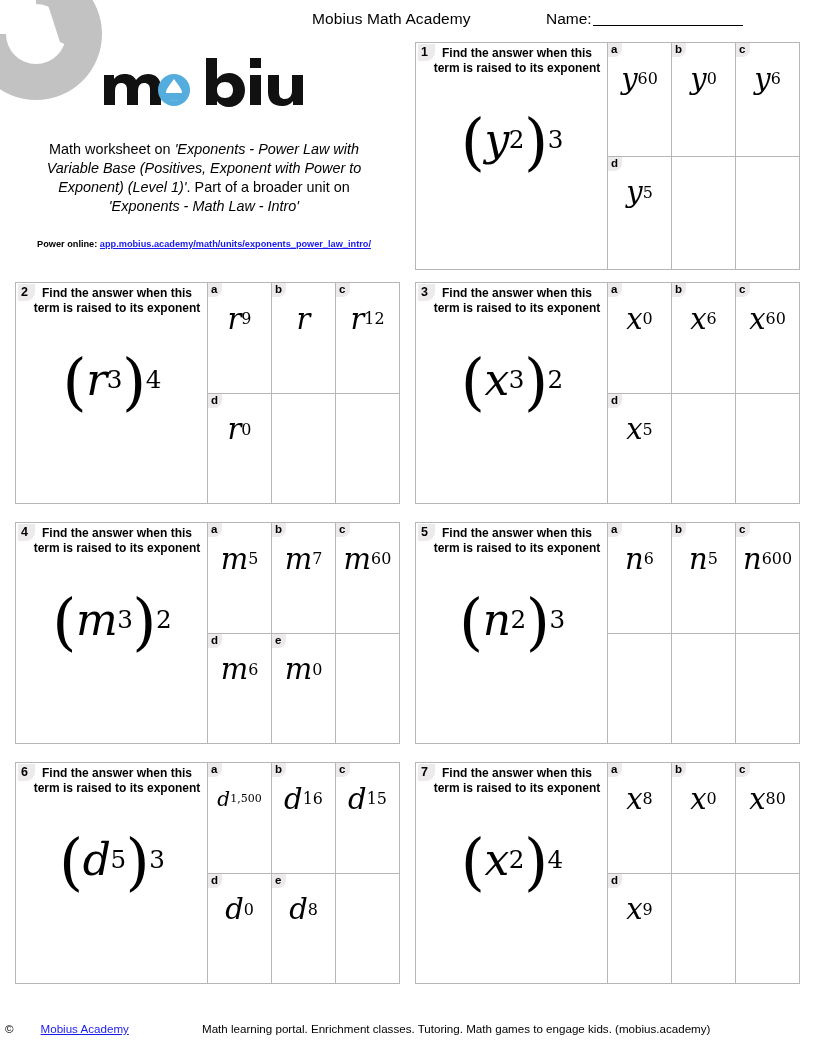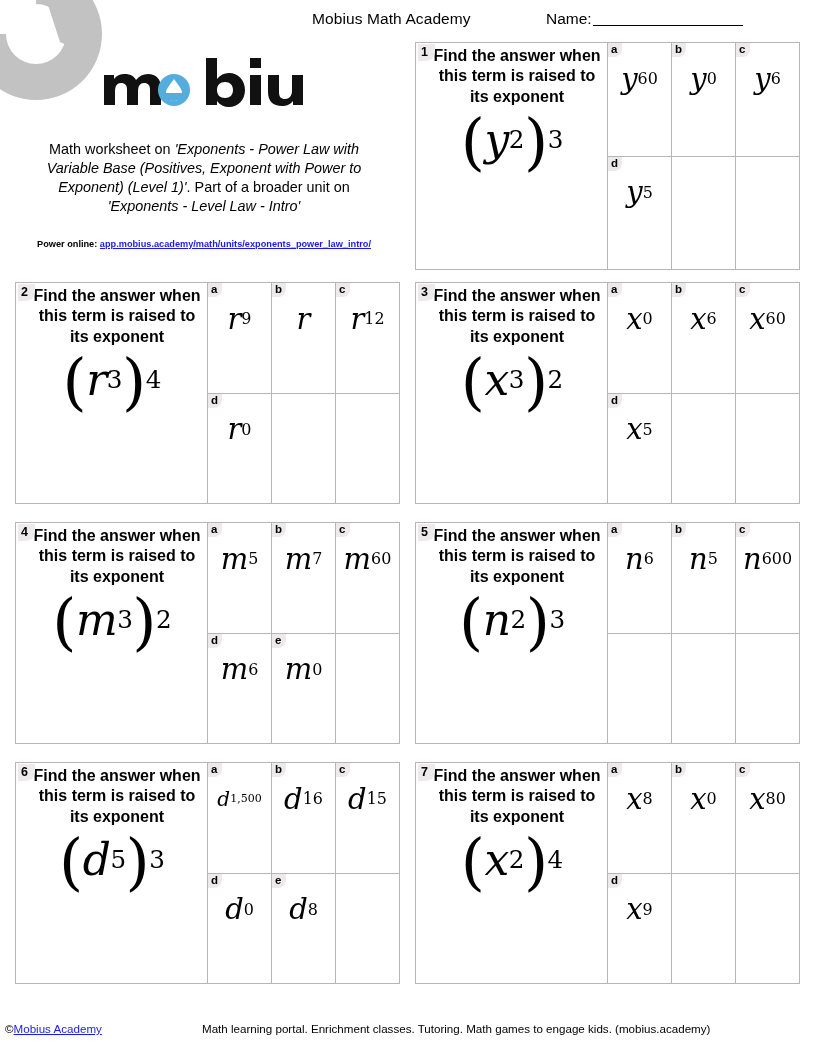--- a/index.html
+++ b/index.html
@@ -125,21 +125,21 @@
     font-weight: bold;
     line-height: 16px;
     text-align: left;
     z-index: 2;
   }
   .q-prompt {
     position: absolute;
     left: 12px;
     top: 3px;
     width: 178px;
-    font-size: 16px;
+    font-size: 12px;
     font-weight: bold;
     line-height: 1.28;
     text-align: center;
   }
   .q-expr {
     position: absolute;
     left: 0;
     top: 42px;
     width: 192px;
     height: 110px;
@@ -241,20 +241,21 @@
   }
   .footer-copy {
     position: absolute;
     left: 5px;
     top: 2px;
     white-space: nowrap;
   }
   .footer-copy a {
     color: #1a1aee;
     text-decoration: underline;
+    padding-left: 27px;
   }
   .footer-tag {
     position: absolute;
     left: 182px;
     top: 2px;
     white-space: nowrap;
     margin-left: 20px;
   }
 </style>
 </head>
@@ -295,21 +296,21 @@
         <path d="M187 0 h0 z"></path>
       </g>
 
       <circle cx="72" cy="35" r="16" fill="#54ADDC"></circle>
       <path d="M72 24 c5 7 8 10 8 14 a8 8 0 0 1 -16 0 c0-4 3-7 8-14 z" fill="#ffffff"></path>
       <path d="M60 38 a13 13 0 0 0 24 0 z" fill="#54ADDC"></path>
     </svg>
   </div>
 
   <div class="intro-desc">
-    <span>Math worksheet on </span><span class="em">'Exponents - Power Law with Variable Base (Positives, Exponent with Power to Exponent) (Level 1)'</span><span>. Part of a broader unit on </span><span class="em">'Exponents - Level Law - Intro'</span>
+    <span>Math worksheet on </span><span class="em">'Exponents - Power Law with Variable Base (Positives, Exponent with Power to Exponent) (Level 1)'</span><span>. Part of a broader unit on </span><span class="em">'Exponents - Math Law - Intro'</span>
   </div>
 
   <div class="learn-online">
     <span>Power online: </span><a href="#">app.mobius.academy/math/units/exponents_power_law_intro/</a>
   </div>
 </div>
 
 <div id="cards-root">
     <div class="card" style="left: 415px; top: 42px; width: 385px; height: 228px;">
       <div class="card-left">

